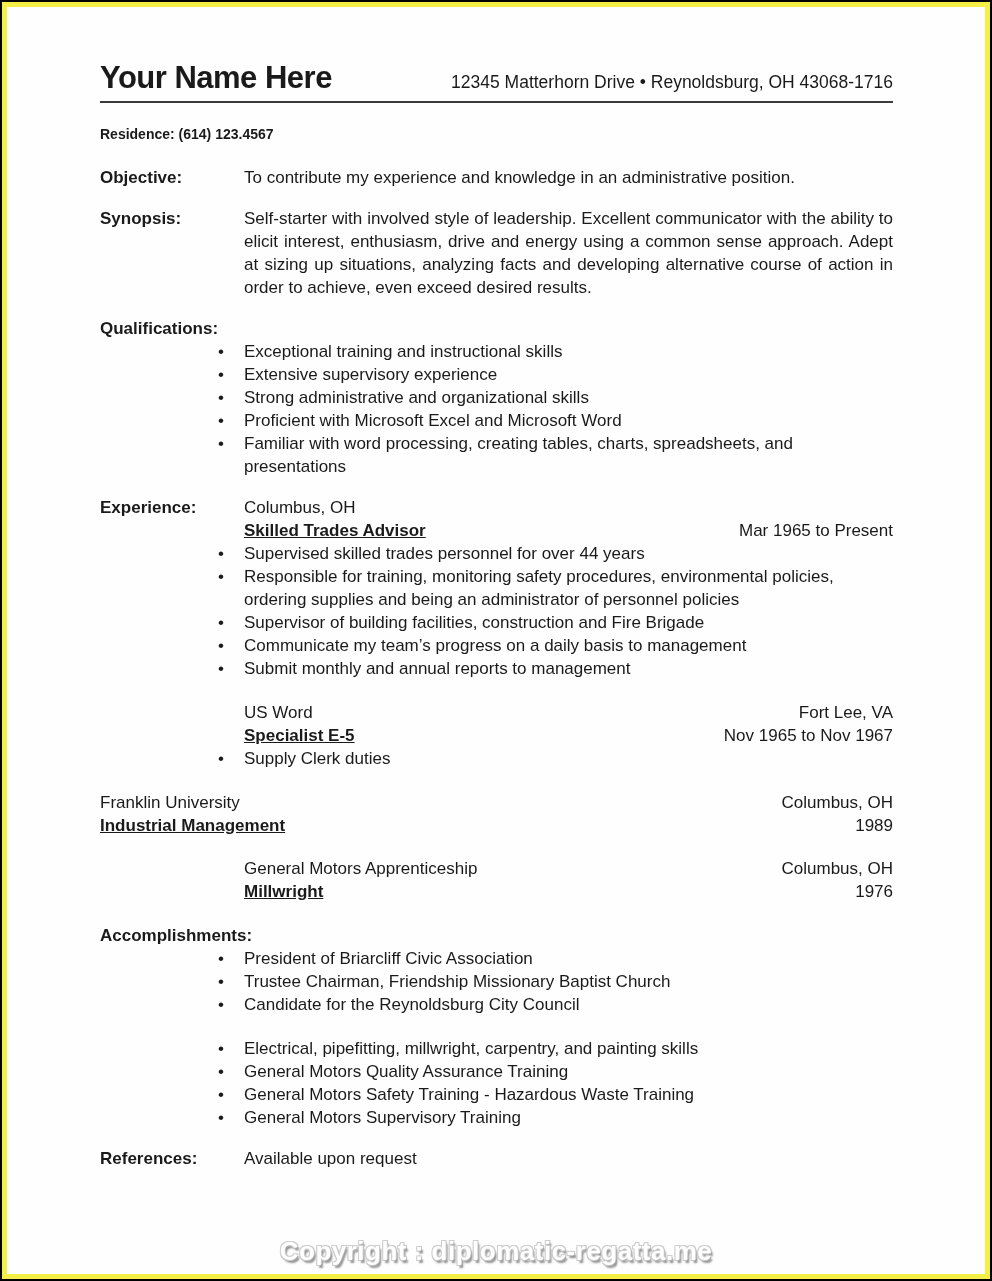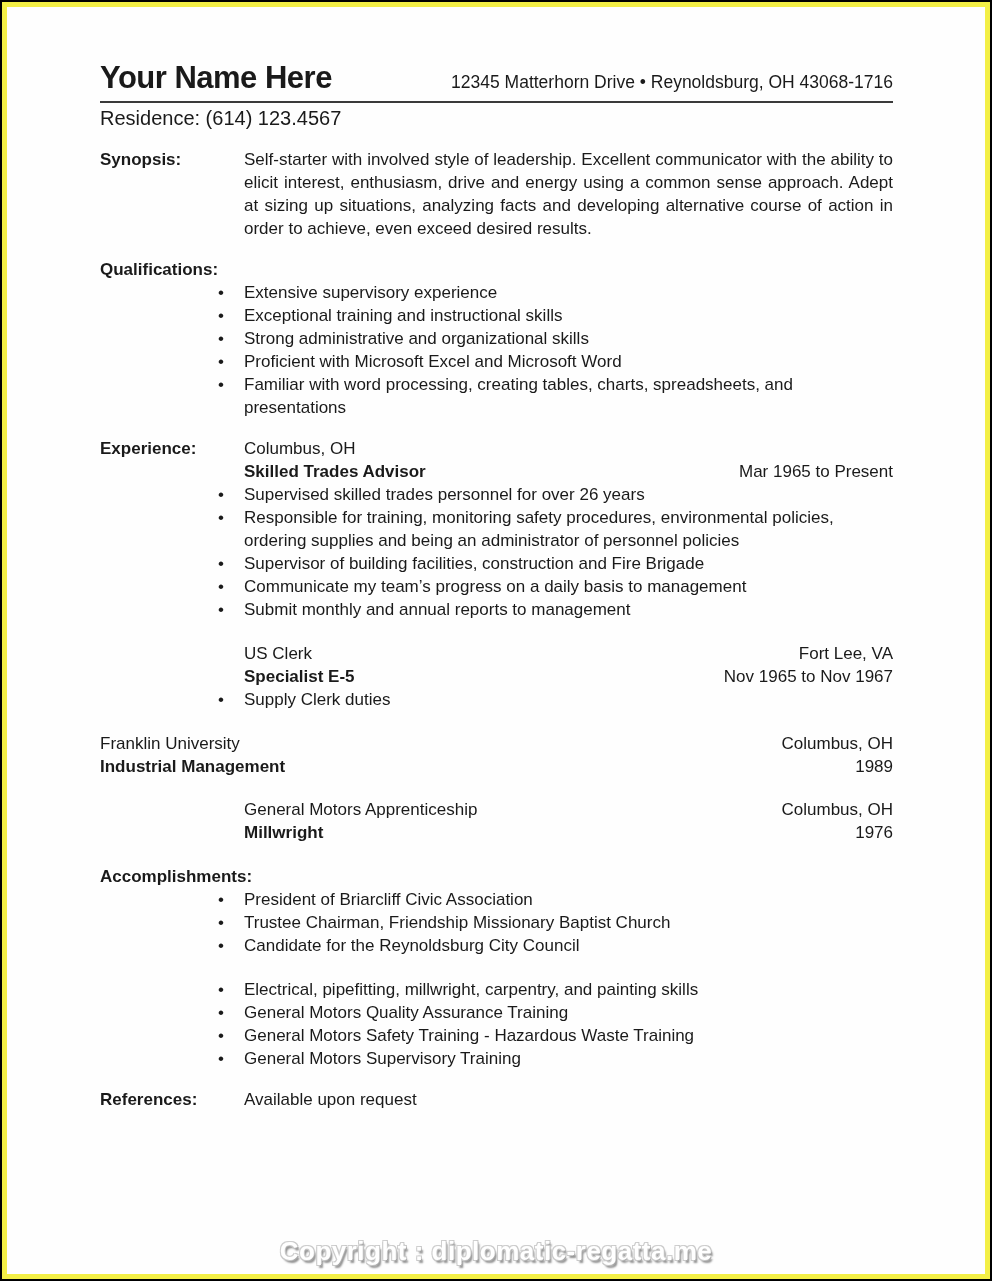--- a/index.html
+++ b/index.html
@@ -35,21 +35,21 @@
     padding-bottom: 6px;
   }
   .name {
     font-size: 31px;
     font-weight: bold;
     letter-spacing: -0.5px;
     line-height: 34px;
     white-space: nowrap;
   }
   .address { font-size: 17.5px; white-space: nowrap; }
-  .residence { margin-top: 4px; font-size: 20px; }
+  .residence { margin-top: 20px; font-size: 14px; font-weight: bold; }
   
   .row { display: flex; }
   .label {
     width: 144px;
     min-width: 144px;
     font-weight: bold;
   }
   .content { flex: 1; }
   .justified { text-align: justify; }
   
@@ -59,21 +59,21 @@
   .bullet { position: relative; }
   .bullet::before {
     content: "\2022";
     position: absolute;
     left: -26px;
     top: 0;
   }
   
   .pair { display: flex; justify-content: space-between; }
   .pair .right { white-space: nowrap; text-align: right; }
-  .bold { font-weight: bold; }
+  .bold { font-weight: bold; text-decoration: underline; }
   
   .mt20 { margin-top: 20px; }
   .mt21 { margin-top: 21px; }
   .mt22 { margin-top: 18px; }
   
   .watermark {
     position: absolute;
     left: 0;
     right: 0;
     bottom: 14px;
@@ -96,58 +96,62 @@
 <div class="canvas">
   <div class="yellow-frame"></div>
   <div class="page">
 
     <div class="header-top">
       <div class="name">Your Name Here</div>
       <div class="address">12345 Matterhorn Drive • Reynoldsburg, OH 43068-1716</div>
     </div>
     <div class="residence">Residence: (614) 123.4567</div>
 
+    <div class="row mt20">
+      <div class="label">Objective:</div>
+      <div class="content">To contribute my experience and knowledge in an administrative position.</div>
+    </div>
 
     <div class="row mt22">
       <div class="label">Synopsis:</div>
       <div class="content justified">Self-starter with involved style of leadership.  Excellent communicator with the ability to elicit interest, enthusiasm, drive and energy using a common sense approach.  Adept at sizing up situations, analyzing facts and developing alternative course of action in order to achieve, even exceed desired results.</div>
     </div>
 
     <div class="mt22">
       <div class="heading">Qualifications:</div>
       <div class="indent">
+        <div class="bullet">Exceptional training and instructional skills</div>
         <div class="bullet">Extensive supervisory experience</div>
-        <div class="bullet">Exceptional training and instructional skills</div>
         <div class="bullet">Strong administrative and organizational skills</div>
         <div class="bullet">Proficient with Microsoft Excel and Microsoft Word</div>
         <div class="bullet">Familiar with word processing, creating tables, charts, spreadsheets, and presentations</div>
       </div>
     </div>
 
     <div class="row mt22">
       <div class="label">Experience:</div>
       <div class="content">
         <div class="pair">
           <div class="right">Columbus, OH</div>
         </div>
         <div class="pair">
           <div class="bold">Skilled Trades Advisor</div>
           <div class="right">Mar 1965 to Present</div>
         </div>
-        <div class="bullet">Supervised skilled trades personnel for over 26 years</div>
+        <div class="bullet">Supervised skilled trades personnel for over 44 years</div>
         <div class="bullet">Responsible for training, monitoring safety procedures, environmental policies, ordering supplies and being an administrator of personnel policies</div>
         <div class="bullet">Supervisor of building facilities, construction and Fire Brigade</div>
         <div class="bullet">Communicate my team’s progress on a daily basis to management</div>
         <div class="bullet">Submit monthly and annual reports to management</div>
       </div>
     </div>
 
     <div class="indent mt21">
       <div class="pair">
-        <div>US Clerk</div>
+        <div>US Word</div>
         <div class="right">Fort Lee, VA</div>
       </div>
       <div class="pair">
         <div class="bold">Specialist E-5</div>
         <div class="right">Nov 1965 to Nov 1967</div>
       </div>
       <div class="bullet">Supply Clerk duties</div>
     </div>
 
     <div class="row mt21">

